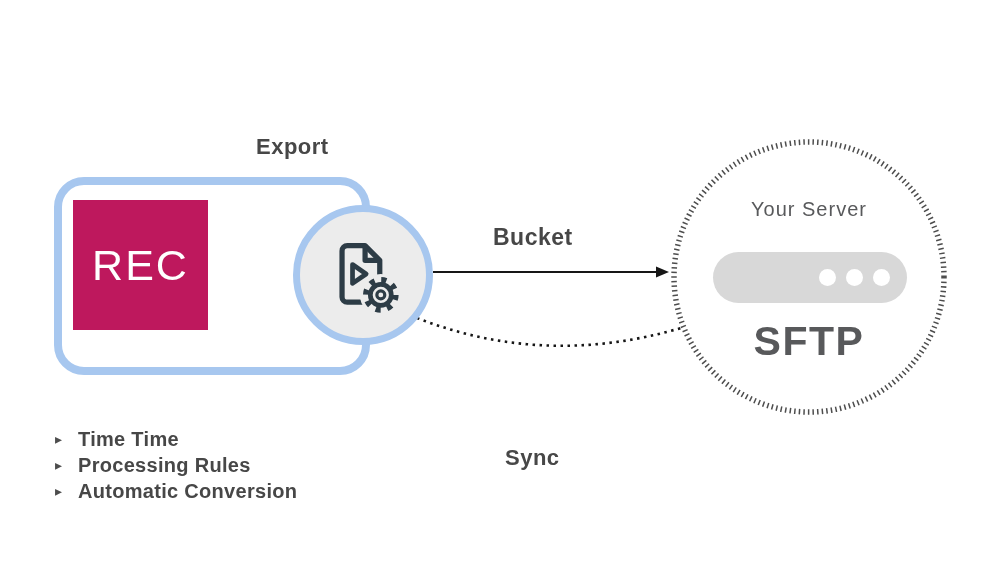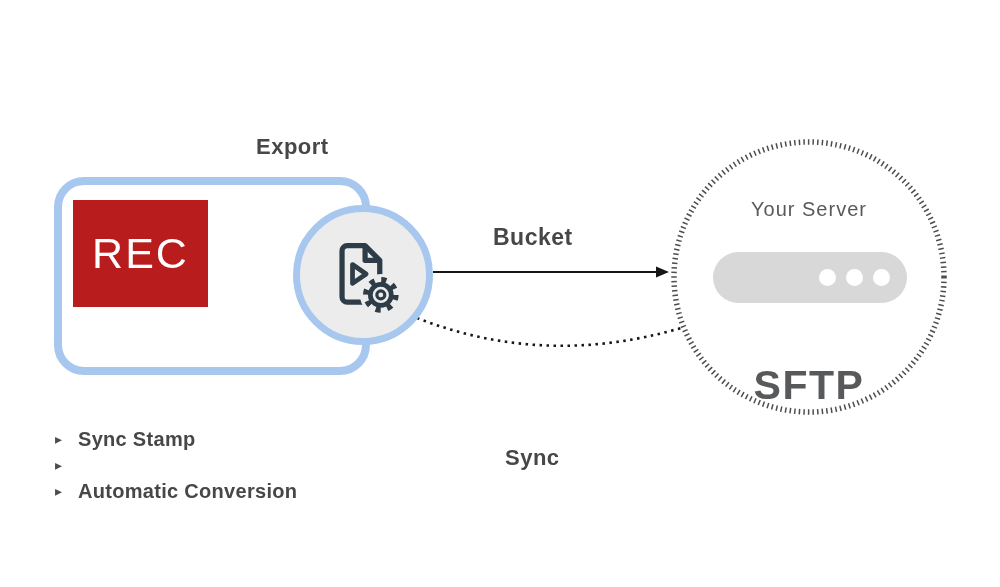--- a/index.html
+++ b/index.html
@@ -10,21 +10,21 @@
   .abs{position:absolute;}
   .label{
     font-weight:bold;color:#474747;font-size:22px;letter-spacing:.5px;
   }
   
   .card{
     left:54px;top:177px;width:300px;height:182px;
     background:#ffffff;border:8px solid #a7c7ef;border-radius:30px;z-index:2;
   }
   .rec-square{
-    left:73px;top:200px;width:135px;height:107px;background:#b91c1c;z-index:3;
+    left:73px;top:200px;width:135px;height:130px;background:#be185d;z-index:3;
     display:flex;align-items:center;justify-content:center;
   }
   .rec-text{
     color:#ffffff;font-size:43px;font-weight:400;letter-spacing:2px;
   }
   .proc-circle{
     left:293px;top:205px;width:126px;height:126px;border-radius:50%;
     background:#ececec;border:7px solid #a7c7ef;z-index:4;
     display:flex;align-items:center;justify-content:center;
   }
@@ -41,21 +41,21 @@
   .server-pill{
     left:713px;top:252px;width:194px;height:51px;border-radius:26px;
     background:#d8d8d8;z-index:3;
   }
   .pill-dot{
     position:absolute;top:17px;width:17px;height:17px;border-radius:50%;background:#ffffff;
   }
   .pill-dot.d1{left:106px;} .pill-dot.d2{left:133px;} .pill-dot.d3{left:160px;}
   .server-protocol{
     left:659px;top:318px;width:300px;text-align:center;z-index:3;
-    color:#58595b;font-size:41px;font-weight:bold;letter-spacing:1.5px;margin-top:44px;
+    color:#58595b;font-size:41px;font-weight:bold;letter-spacing:1.5px;
   }
   
   .features{
     left:55px;top:426px;z-index:5;list-style:none;margin:0;padding:0;
   }
   .features li{
     display:flex;align-items:center;height:26px;
   }
   .bullet{
     color:#4d4d4d;font-size:14px;width:23px;flex:0 0 23px;
@@ -108,24 +108,25 @@
   <div class="abs server-pill">
     <span class="pill-dot d1"></span>
     <span class="pill-dot d2"></span>
     <span class="pill-dot d3"></span>
   </div>
   <div class="abs server-protocol">SFTP</div>
 
   <ul class="abs features">
     <li>
       <span class="bullet">▸</span>
-      <span class="feature-text">Sync Stamp</span>
+      <span class="feature-text">Time Time</span>
     </li>
     <li>
       <span class="bullet">▸</span>
+      <span class="feature-text">Processing Rules</span>
     </li>
     <li>
       <span class="bullet">▸</span>
       <span class="feature-text">Automatic Conversion</span>
     </li>
   </ul>
 
 </div>
 
 </body></html>

